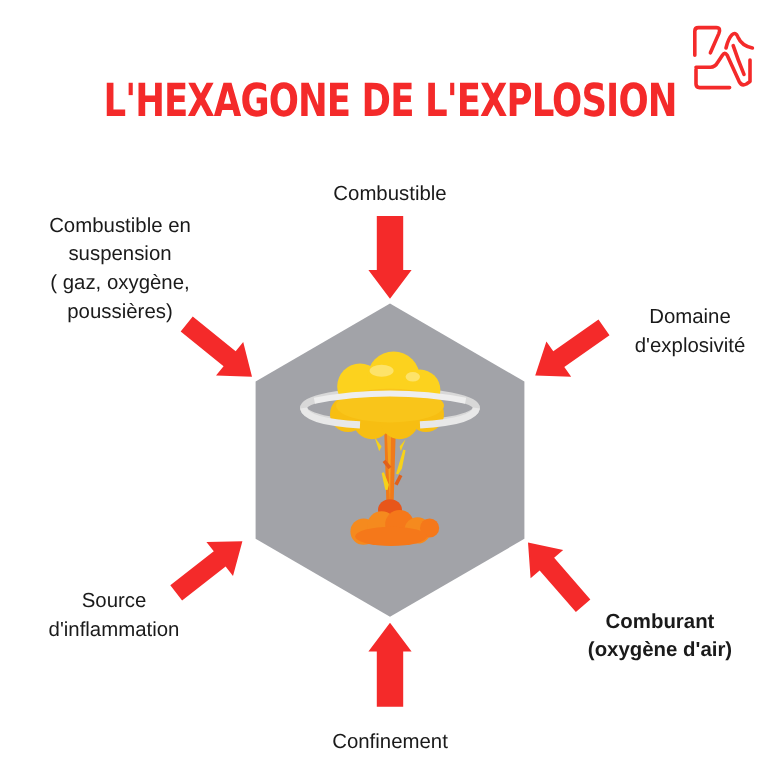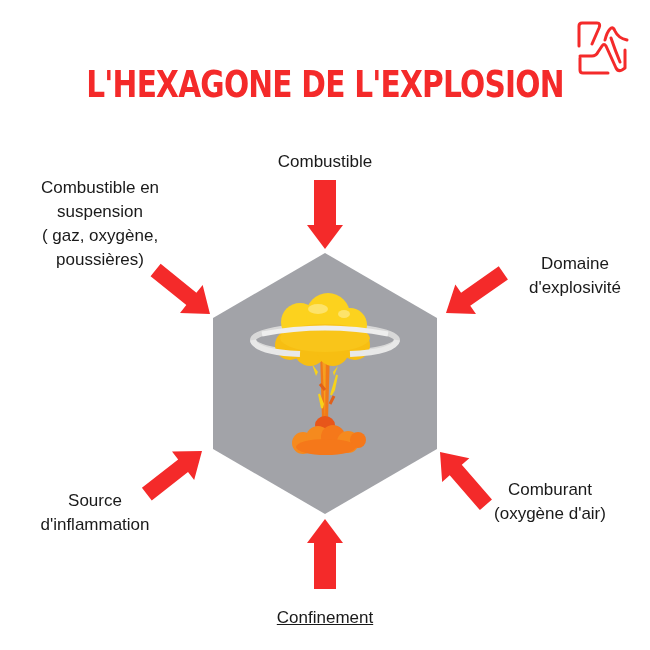--- a/index.html
+++ b/index.html
@@ -94,21 +94,21 @@
 
     <g transform="translate(440,452) rotate(-131)">
       <polygon points="0,0 -24,-18 -24,-8 -70,-8 -70,8 -24,8 -24,18"></polygon>
     </g>
   </g>
 </svg>
 
 <div class="label" style="left:225px; top:150px; width:200px;">Combustible</div>
 <div class="label" style="left:505px; top:252px; width:140px;">Domaine
 d'explosivité</div>
-<div class="label" style="left:460px; top:478px; width:180px;">Comburant
+<div class="label" style="left:460px; top:506px; width:180px;font-weight:bold;">Comburant
 (oxygène d'air)</div>
-<div class="label" style="left:225px; top:606px; width:200px;text-decoration:underline;">Confinement</div>
+<div class="label" style="left:225px; top:606px; width:200px;">Confinement</div>
 <div class="label" style="left:15px; top:489px; width:160px;text-align:center;">Source
 d'inflammation</div>
 <div class="label" style="left:15px; top:176px; width:170px;">Combustible en
 suspension
 ( gaz, oxygène,
 poussières)</div>
 
 </body></html>

